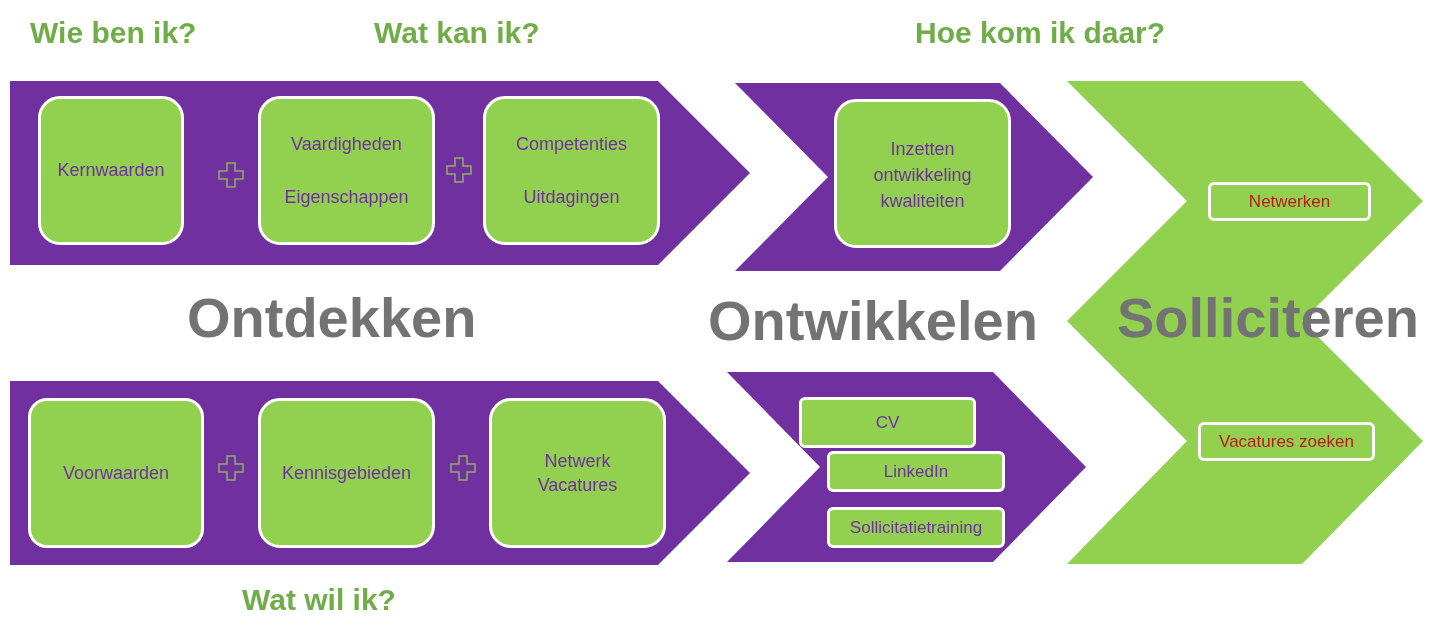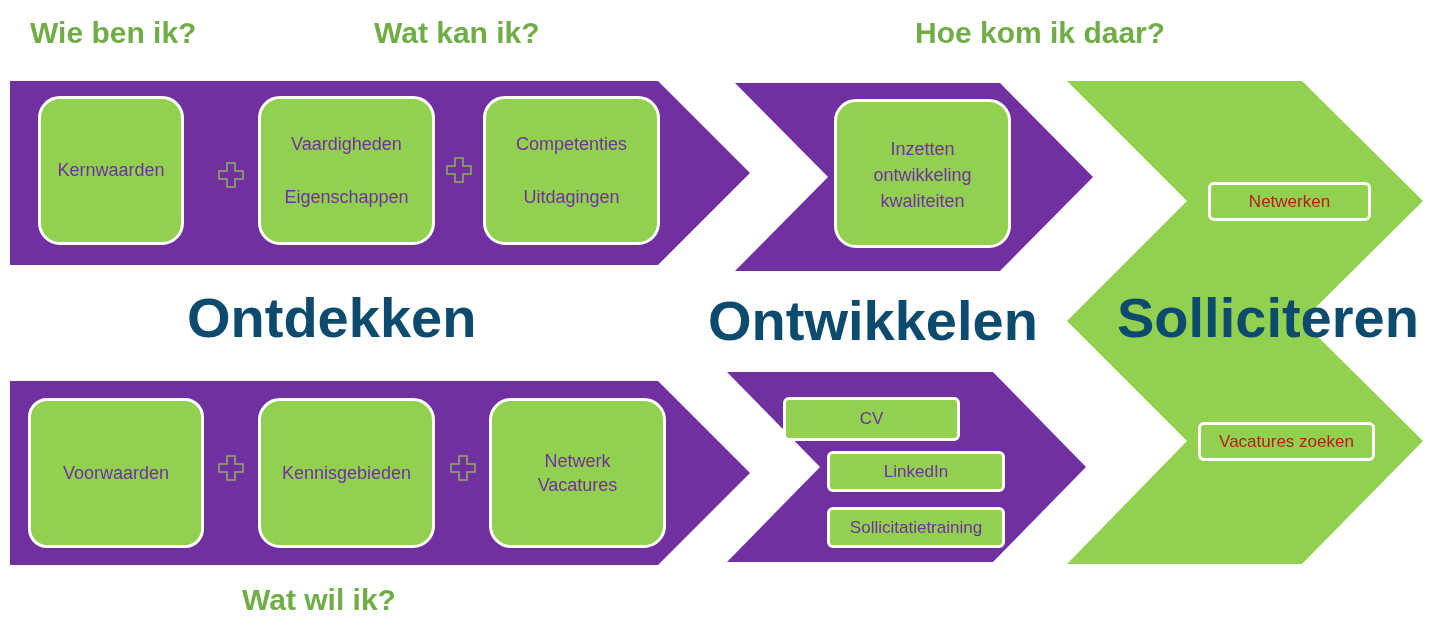--- a/index.html
+++ b/index.html
@@ -1,19 +1,19 @@
 <!DOCTYPE html>
 <html><head>
 <meta charset="utf-8">
 <style>
   html,body{margin:0;padding:0;background:#fff;}
   body{width:1438px;height:640px;position:relative;overflow:hidden;font-family:"Liberation Sans",sans-serif;}
   svg.shapes{position:absolute;left:0;top:0;}
   .q{position:absolute;color:#70ad47;font-weight:bold;font-size:30px;line-height:1;white-space:nowrap;}
-  .big{position:absolute;color:#0c4a6e;font-weight:bold;font-size:56px;line-height:1;white-space:nowrap;}
+  .big{position:absolute;color:#737373;font-weight:bold;font-size:56px;line-height:1;white-space:nowrap;}
   .box{position:absolute;background:#92d050;border:3px solid #fff;border-radius:22px;box-sizing:border-box;
        display:flex;flex-direction:column;align-items:center;justify-content:center;color:#7030a0;font-size:18px;text-align:center;line-height:1.35;}
   .box .gap{height:28px;}
   .pill{position:absolute;background:#92d050;border:3px solid #fff;border-radius:6px;box-sizing:border-box;
         display:flex;align-items:center;justify-content:center;color:#7030a0;font-size:17px;}
   .pill.white{color:#b91c1c;border-width:3px;}
   .plus{position:absolute;width:26px;height:26px;}
 </style>
 </head>
 <body>
@@ -76,18 +76,18 @@
   <span>Netwerk</span>
   <span>Vacatures</span>
 </div>
 
 <div class="box" style="left:834px;top:99px;width:177px;height:149px;justify-content:flex-start;padding-top:34px;line-height:1.45;">
   <span>Inzetten</span>
   <span>ontwikkeling</span>
   <span>kwaliteiten</span>
 </div>
 
-<div class="pill" style="left:783px;top:397px;width:177px;height:44px;">CV</div>
+<div class="pill" style="left:799px;top:397px;width:177px;height:51px;">CV</div>
 <div class="pill" style="left:827px;top:451px;width:178px;height:41px;">LinkedIn</div>
 <div class="pill" style="left:827px;top:507px;width:178px;height:41px;">Sollicitatietraining</div>
 
 <div class="pill white" style="left:1208px;top:182px;width:163px;height:39px;">Netwerken</div>
 <div class="pill white" style="left:1198px;top:422px;width:177px;height:39px;">Vacatures zoeken</div>
 
 </body></html>

